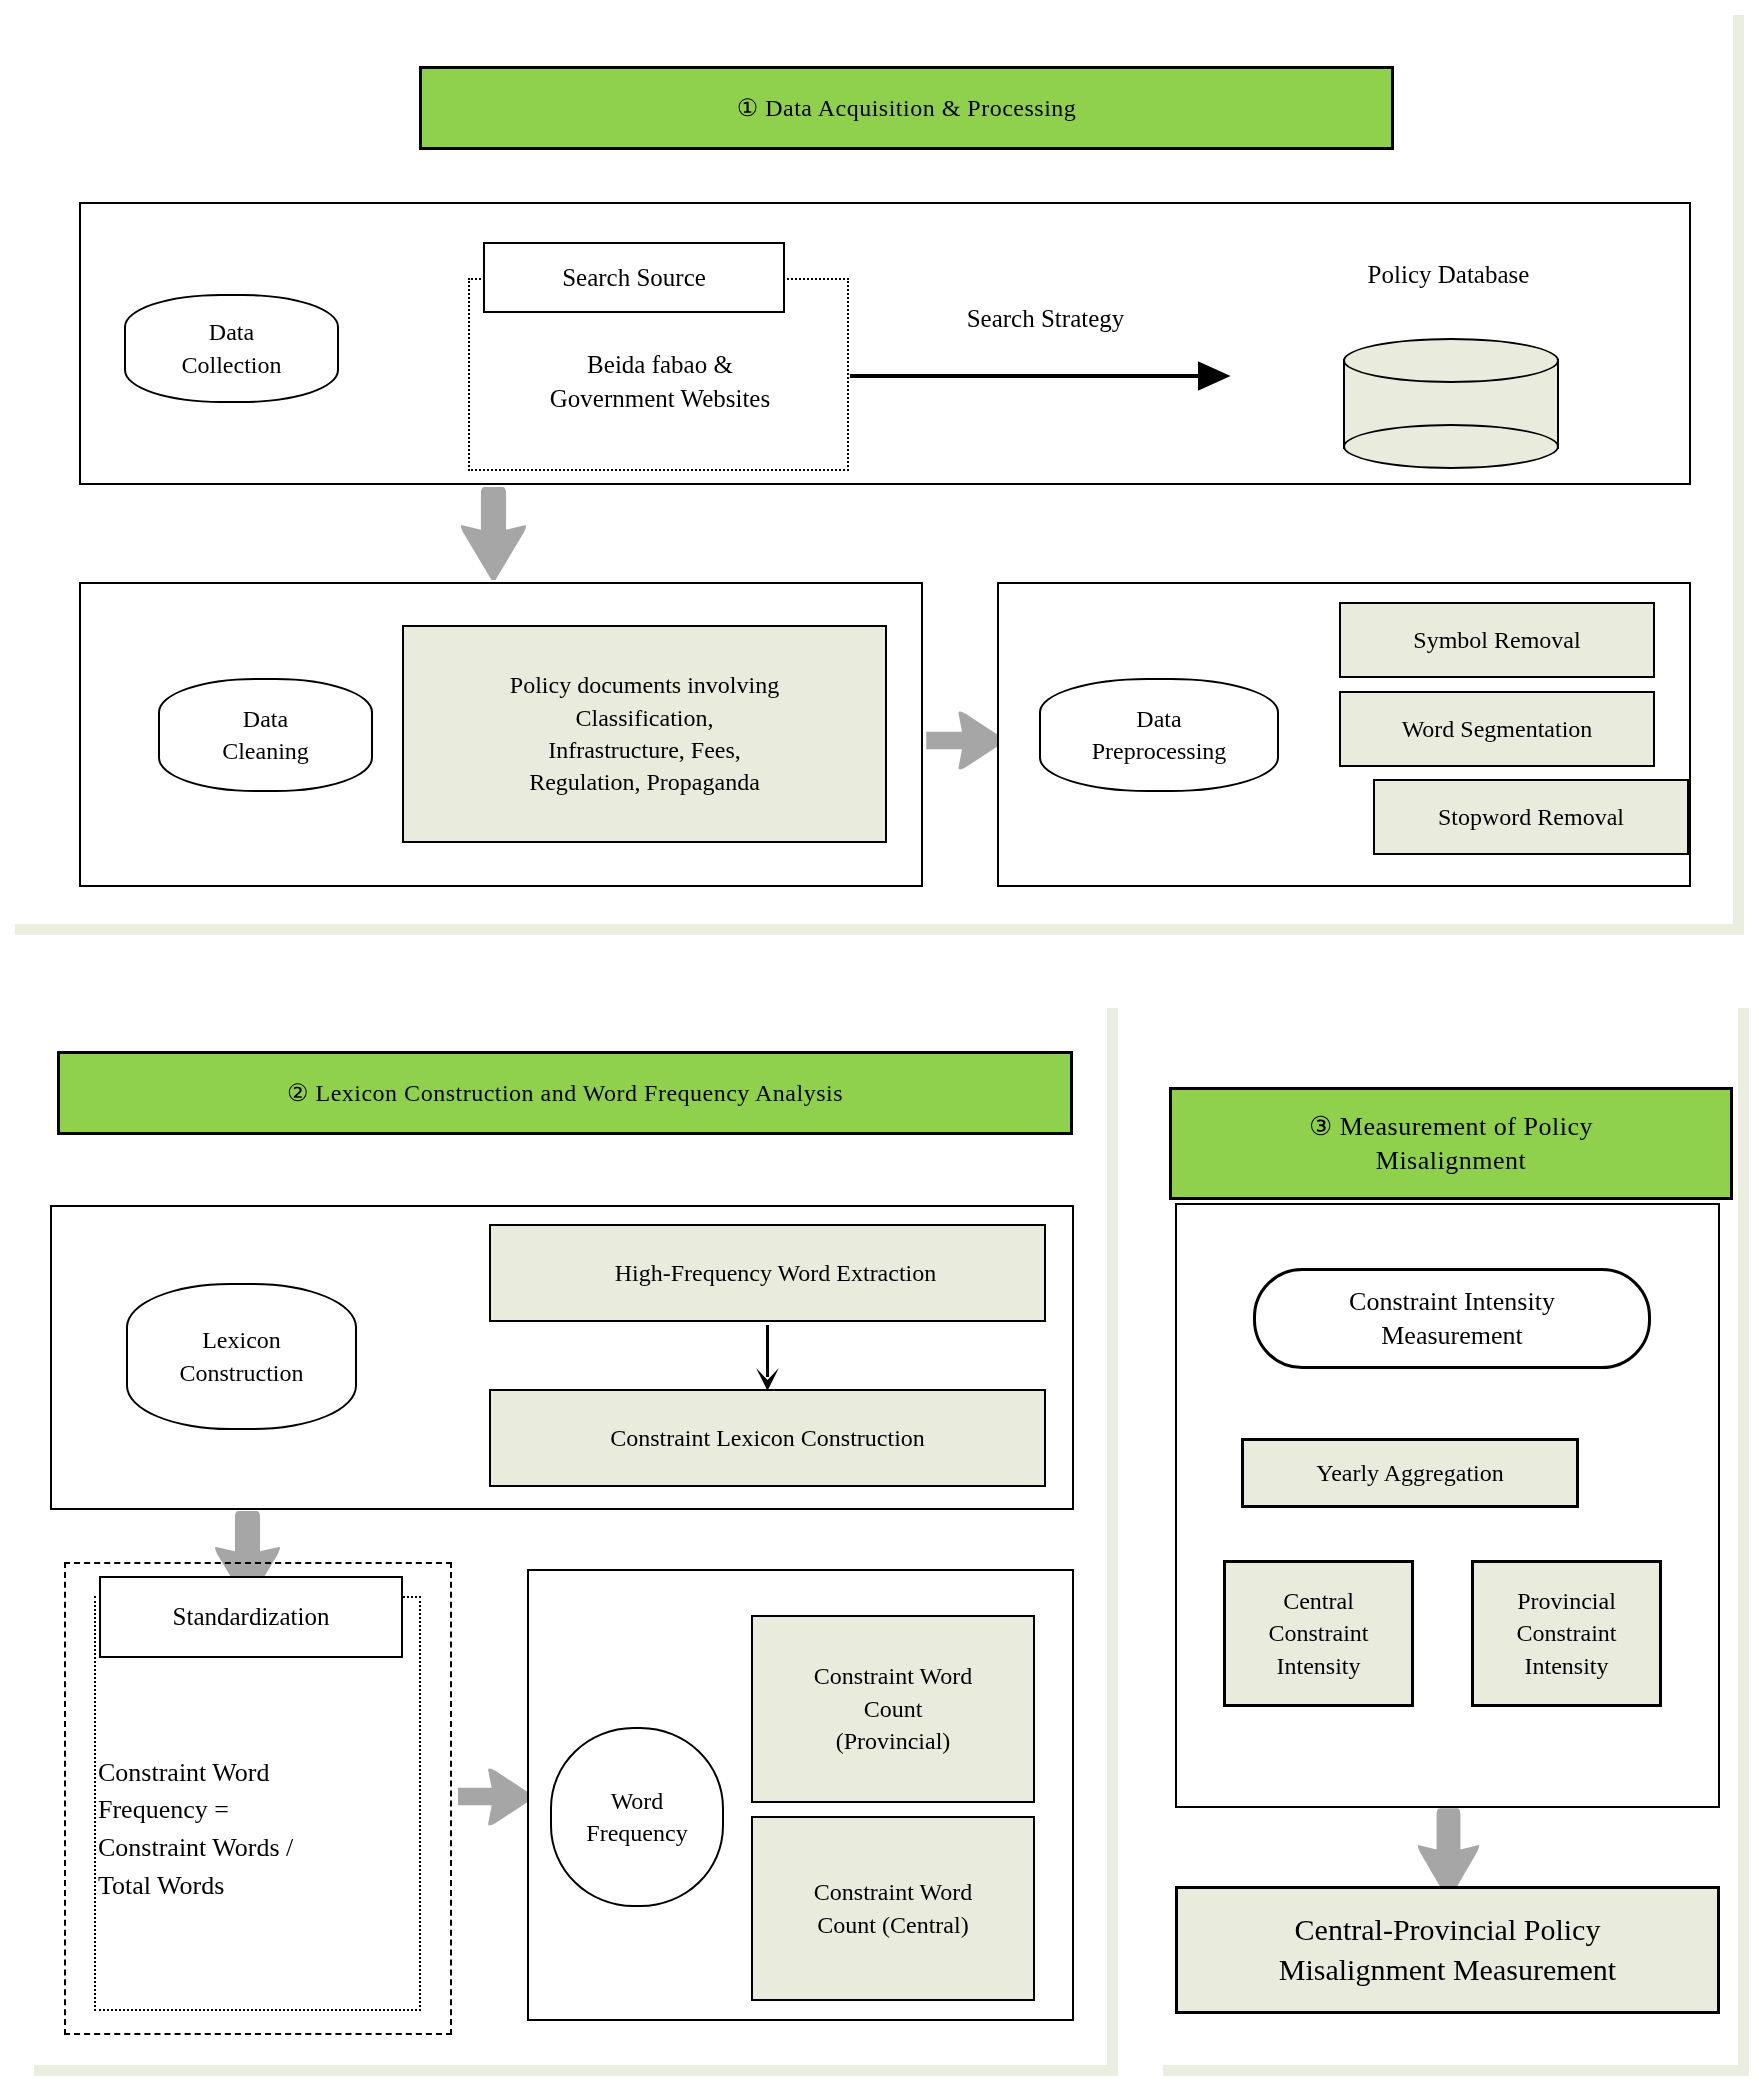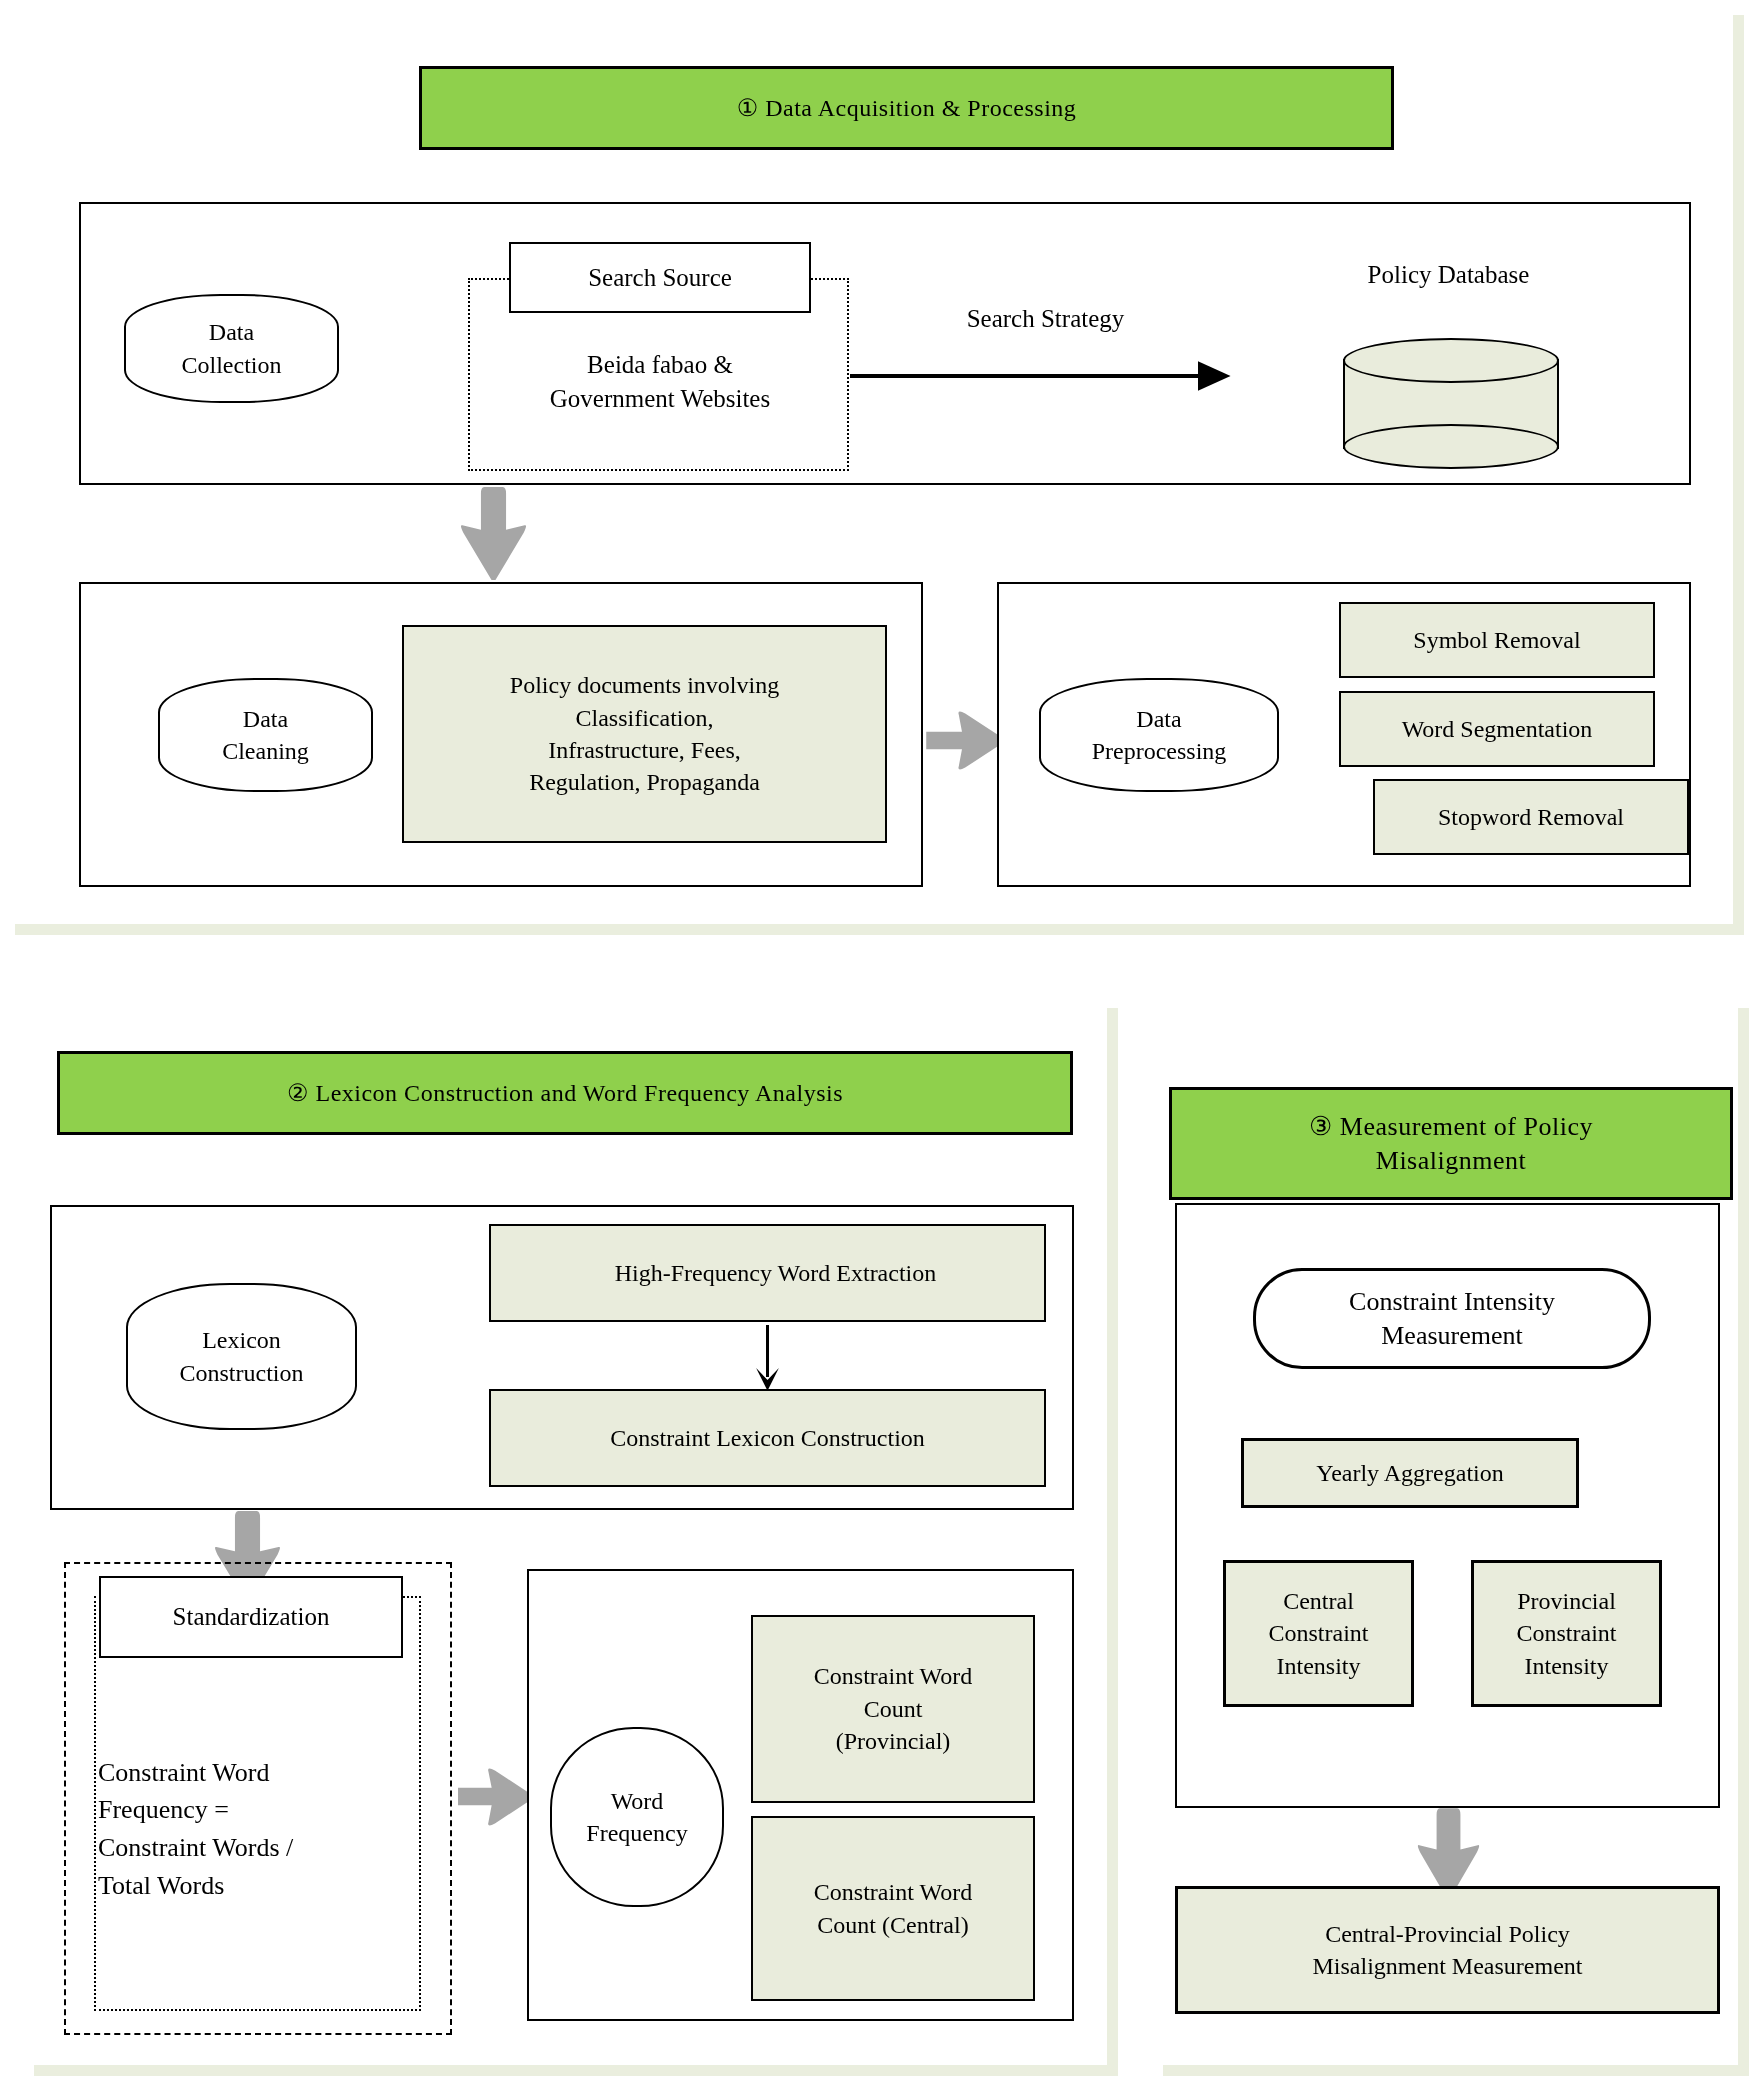--- a/index.html
+++ b/index.html
@@ -103,21 +103,21 @@
 
 <div class="abs framebox" style="left:79px;top:202px;width:1612px;height:283px;"></div>
 
 <div class="abs roundshape ctr" style="left:124px;top:294px;width:215px;height:109px;white-space:pre-line;">
   <span>Data
 Collection</span>
 </div>
 
 <div class="abs dashbox" style="left:468px;top:278px;width:381px;height:193px;"></div>
 
-<div class="abs plainbox ctr" style="left:509px;top:242px;width:302px;height:71px;">
+<div class="abs plainbox ctr" style="left:483px;top:242px;width:302px;height:71px;">
   <span>Search Source</span>
 </div>
 <div class="abs ctr" style="left:479px;top:338px;width:362px;height:87px;font-size:25px;line-height:1.35;white-space:pre-line;">
   <span>Beida fabao &amp;
 Government Websites</span>
 </div>
 
 <div class="abs label" style="left:904px;top:305px;width:283px;text-align:center;">
   <span>Search Strategy</span>
 </div>
@@ -257,17 +257,17 @@
 <div class="abs litebox thick ctr" style="left:1471px;top:1560px;width:191px;height:147px;white-space:pre-line;">
   <span>Provincial
 Constraint
 Intensity</span>
 </div>
 
 <svg class="abs gray-arrow-down" style="left:1416px;top:1808px;" width="65" height="90" viewBox="0 0 120 165">
   <path d="M44,0 L76,0 Q82,0 82,12 L82,76 L114,68 Q120,66 112,82 L65,163 Q60,171 55,163 L8,82 Q0,66 6,68 L38,76 L38,12 Q38,0 44,0 Z" fill="#a6a6a6"></path>
 </svg>
 
-<div class="abs litebox thick ctr" style="left:1175px;top:1886px;width:545px;height:128px;white-space:pre-line;font-size:24px;">
+<div class="abs litebox thick ctr" style="left:1175px;top:1886px;width:545px;height:128px;white-space:pre-line;font-size:30px;">
   <span>Central-Provincial Policy
 Misalignment Measurement</span>
 </div>
 
 
 </body></html>

